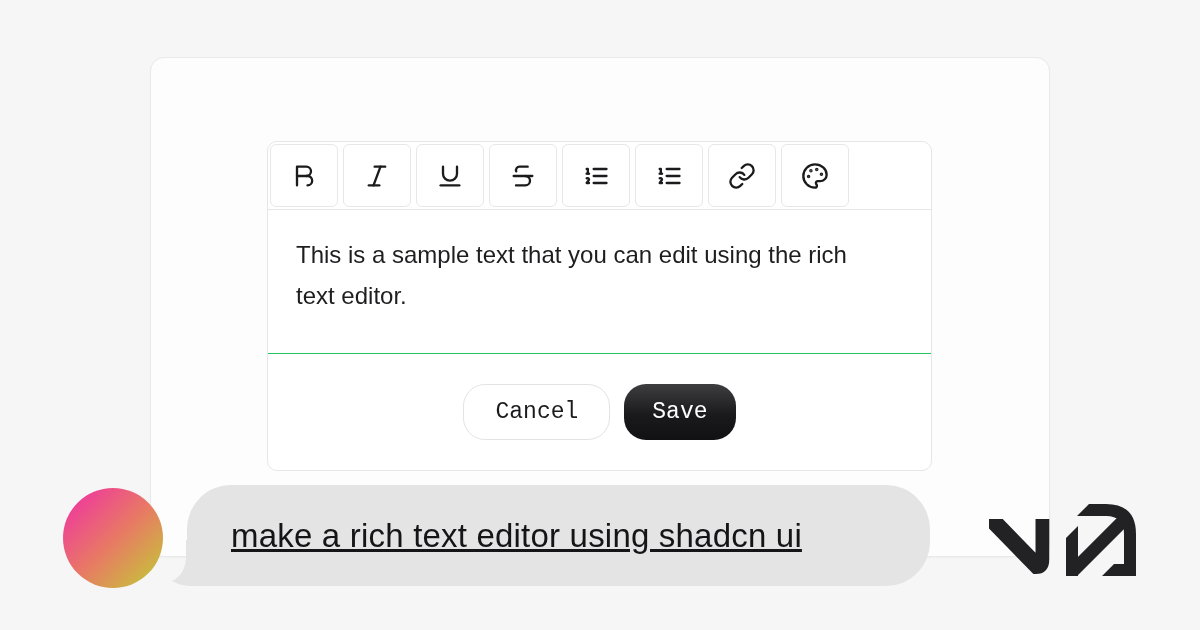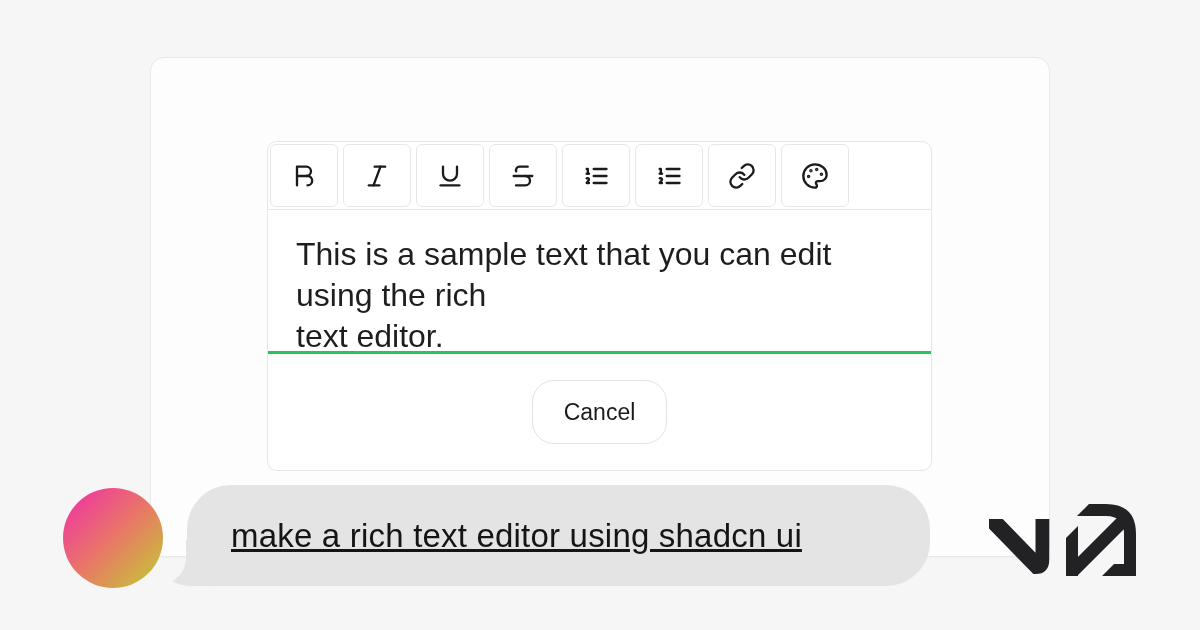--- a/index.html
+++ b/index.html
@@ -22,32 +22,32 @@
     display:flex; align-items:stretch; gap:5px; padding:2px;
   }
   .tbtn {
     width:68px; background:#fff; border:1px solid #e7e7e9; border-radius:6px;
     display:flex; align-items:center; justify-content:center;
     color:#1b1b1d; cursor:pointer;
   }
   .tbtn svg { width:28px; height:28px; }
 
   .content {
-    height:144px; border-bottom:3px solid #22c55e;
-    padding:24px 28px; font-size:32px; line-height:41px; color:#1e1e20;
+    height:144px; border-bottom:1px solid #22c55e;
+    padding:24px 28px; font-size:24px; line-height:41px; color:#1e1e20;
     white-space:pre-line;
   }
 
   .footer {
     flex:1; display:flex; align-items:center; justify-content:center; gap:14px;
   }
   .btn {
-    height:64px; border-radius:22px; font-size:23px;
+    height:56px; border-radius:22px; font-size:23px;
     display:flex; align-items:center; justify-content:center; cursor:pointer;
-    font-family:Liberation Sans, sans-serif;
+    font-family:Liberation Mono, monospace;
   }
   .btn-cancel {
     padding:0 31px; background:#ffffff; border:1px solid #e3e3e6; color:#1b1b1d;
   }
   .btn-save {
     padding:0 28px; border:none; color:#ffffff;
     background:linear-gradient(180deg,#3e3e40 0%,#1a1a1c 55%,#111113 100%);
   }
 
   .avatar {
@@ -138,20 +138,21 @@
           <path d="M12 2C6.5 2 2 6.5 2 12s4.5 10 10 10c.926 0 1.648-.746 1.648-1.688 0-.437-.18-.835-.437-1.125-.29-.289-.438-.652-.438-1.125a1.64 1.64 0 0 1 1.668-1.668h1.996c3.051 0 5.555-2.503 5.555-5.554C21.965 6.012 17.461 2 12 2z"></path>
         </svg>
     </button>
   </div>
 
   <div class="content">This is a sample text that you can edit using the rich
 text editor.</div>
 
   <div class="footer">
     <button class="btn btn-cancel">Cancel</button>
+    <button class="btn btn-save">Save</button>
   </div>
 </div>
 
 <svg class="logo logo-v" width="74" height="55" viewBox="0 0 70 52" fill="currentColor">
   <path d="M 0 0 H 13 L 44 32 V 0 H 57 V 38 Q 57 52 44 52 H 42 L 0 9 Z"></path>
 </svg>
 <svg class="logo logo-zero" width="70" height="72" viewBox="0 0 70 72" fill="currentColor">
   <path d="M 23 0 H 40 Q 70 0 70 30 V 72 H 36 L 48 60 H 58 V 30 Q 58 12 40 12 H 11 Z"></path>
   <path d="M 0 34 L 12 22 V 72 H 0 Z"></path>
   <line x1="8" y1="66" x2="58" y2="16" stroke="currentColor" stroke-width="13" stroke-linecap="round"></line>

